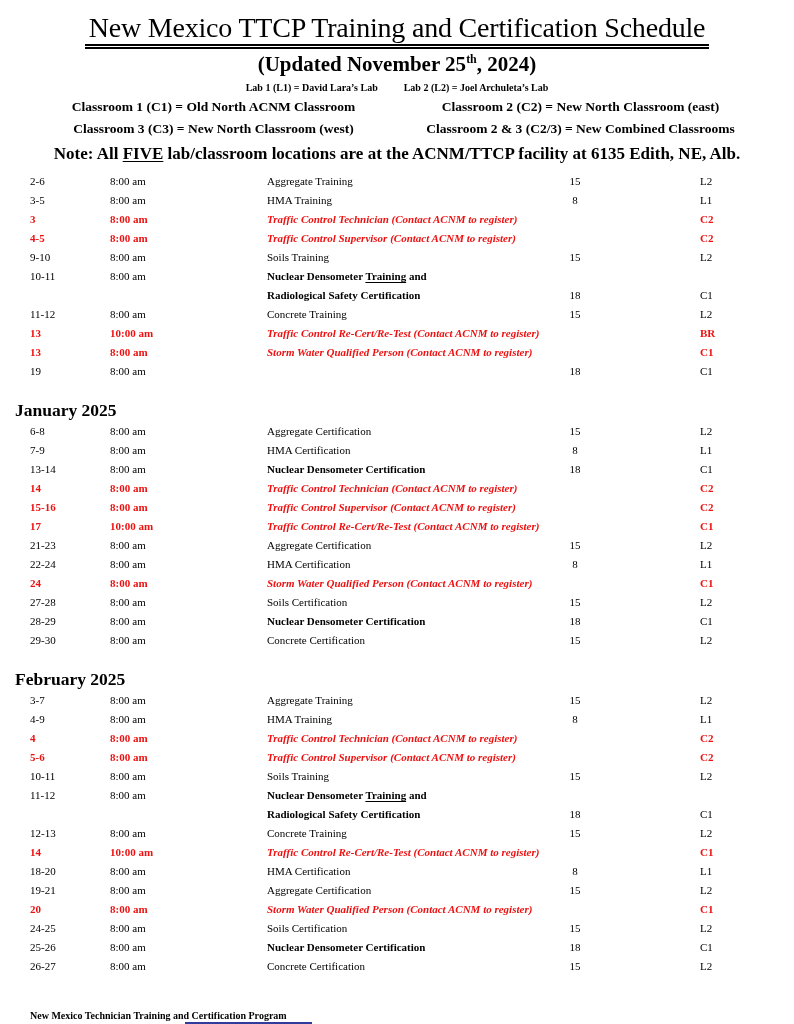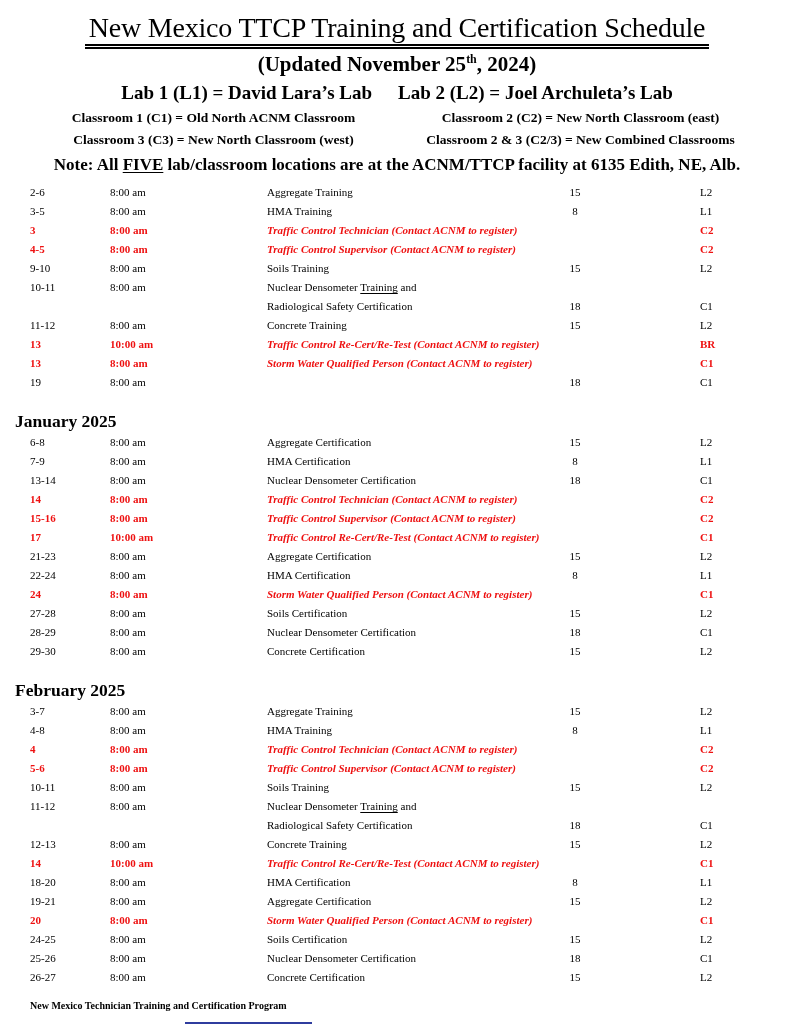--- a/index.html
+++ b/index.html
@@ -23,21 +23,21 @@
     line-height: 1.15;
     letter-spacing: -0.2px;
   }
   .updated {
     text-align: center; font-weight: bold;
     font-size: 21px; margin-top: 4px; line-height: 1.1;
   }
   .updated sup { font-size: 12px; }
   .labs-line {
     display: flex; justify-content: center; gap: 26px;
-    font-size: 19px; font-weight: bold; margin-top: 6px;
+    font-size: 10px; font-weight: bold; margin-top: 6px;
   }
   .classroom-line {
     display: flex; font-size: 13.5px; font-weight: bold; margin-top: 6px; justify-content: center;
   }
   .classroom-line .half { width: 50%; text-align: center; white-space: nowrap; }
   .note-line {
     text-align: center; font-size: 17px; font-weight: bold; margin-top: 7px;
   }
   .note-line u { text-underline-offset: 2px; }
 
@@ -54,28 +54,28 @@
     grid-template-columns: 80px 157px 283px 50px 100px 1fr;
     font-size: 11px; line-height: 19px;
   }
   .cell { white-space: nowrap; }
   .cell-date     { grid-column: 1; }
   .cell-time     { grid-column: 2; }
   .cell-course   { grid-column: 3; }
   .cell-count    { grid-column: 4; text-align: center; }
   .cell-spacer   { grid-column: 5; }
   .cell-location { grid-column: 6; }
-  .row.bold .cell-course { font-weight: normal; }
+  .row.bold .cell-course { font-weight: bold; }
   .row.bold .cell-course u { text-underline-offset: 2px; }
   .row.red { color: var(--red); font-weight: bold; }
   .row.red .cell-course { grid-column: 3 / 6; font-style: italic; }
 
   
   .footer {
-    position: absolute; left: 30px; right: 5px; bottom: 12px;
+    position: absolute; left: 30px; right: 5px; bottom: 2px;
     display: flex; justify-content: space-between;
     font-size: 10px; font-weight: bold; line-height: 12px;
   }
   .footer-blue-line {
     position: absolute; left: 185px; bottom: 0;
     width: 127px; height: 2px; background: var(--blue);
   }
 </style>
 </head>
 <body style="--red: #ee1111; --blue: #2f3c9e;">
@@ -323,21 +323,21 @@
   <div class="row normal">
     <span class="cell cell-date">3-7</span>
     <span class="cell cell-time">8:00 am</span>
     <span class="cell cell-course">Aggregate Training</span>
     <span class="cell cell-count">15</span>
     <span class="cell cell-spacer"></span>
     <span class="cell cell-location">L2</span>
   </div>
 
   <div class="row normal">
-    <span class="cell cell-date">4-8</span>
+    <span class="cell cell-date">4-9</span>
     <span class="cell cell-time">8:00 am</span>
     <span class="cell cell-course">HMA Training</span>
     <span class="cell cell-count">8</span>
     <span class="cell cell-spacer"></span>
     <span class="cell cell-location">L1</span>
   </div>
 
   <div class="row red">
     <span class="cell cell-date">4</span>
     <span class="cell cell-time">8:00 am</span>

